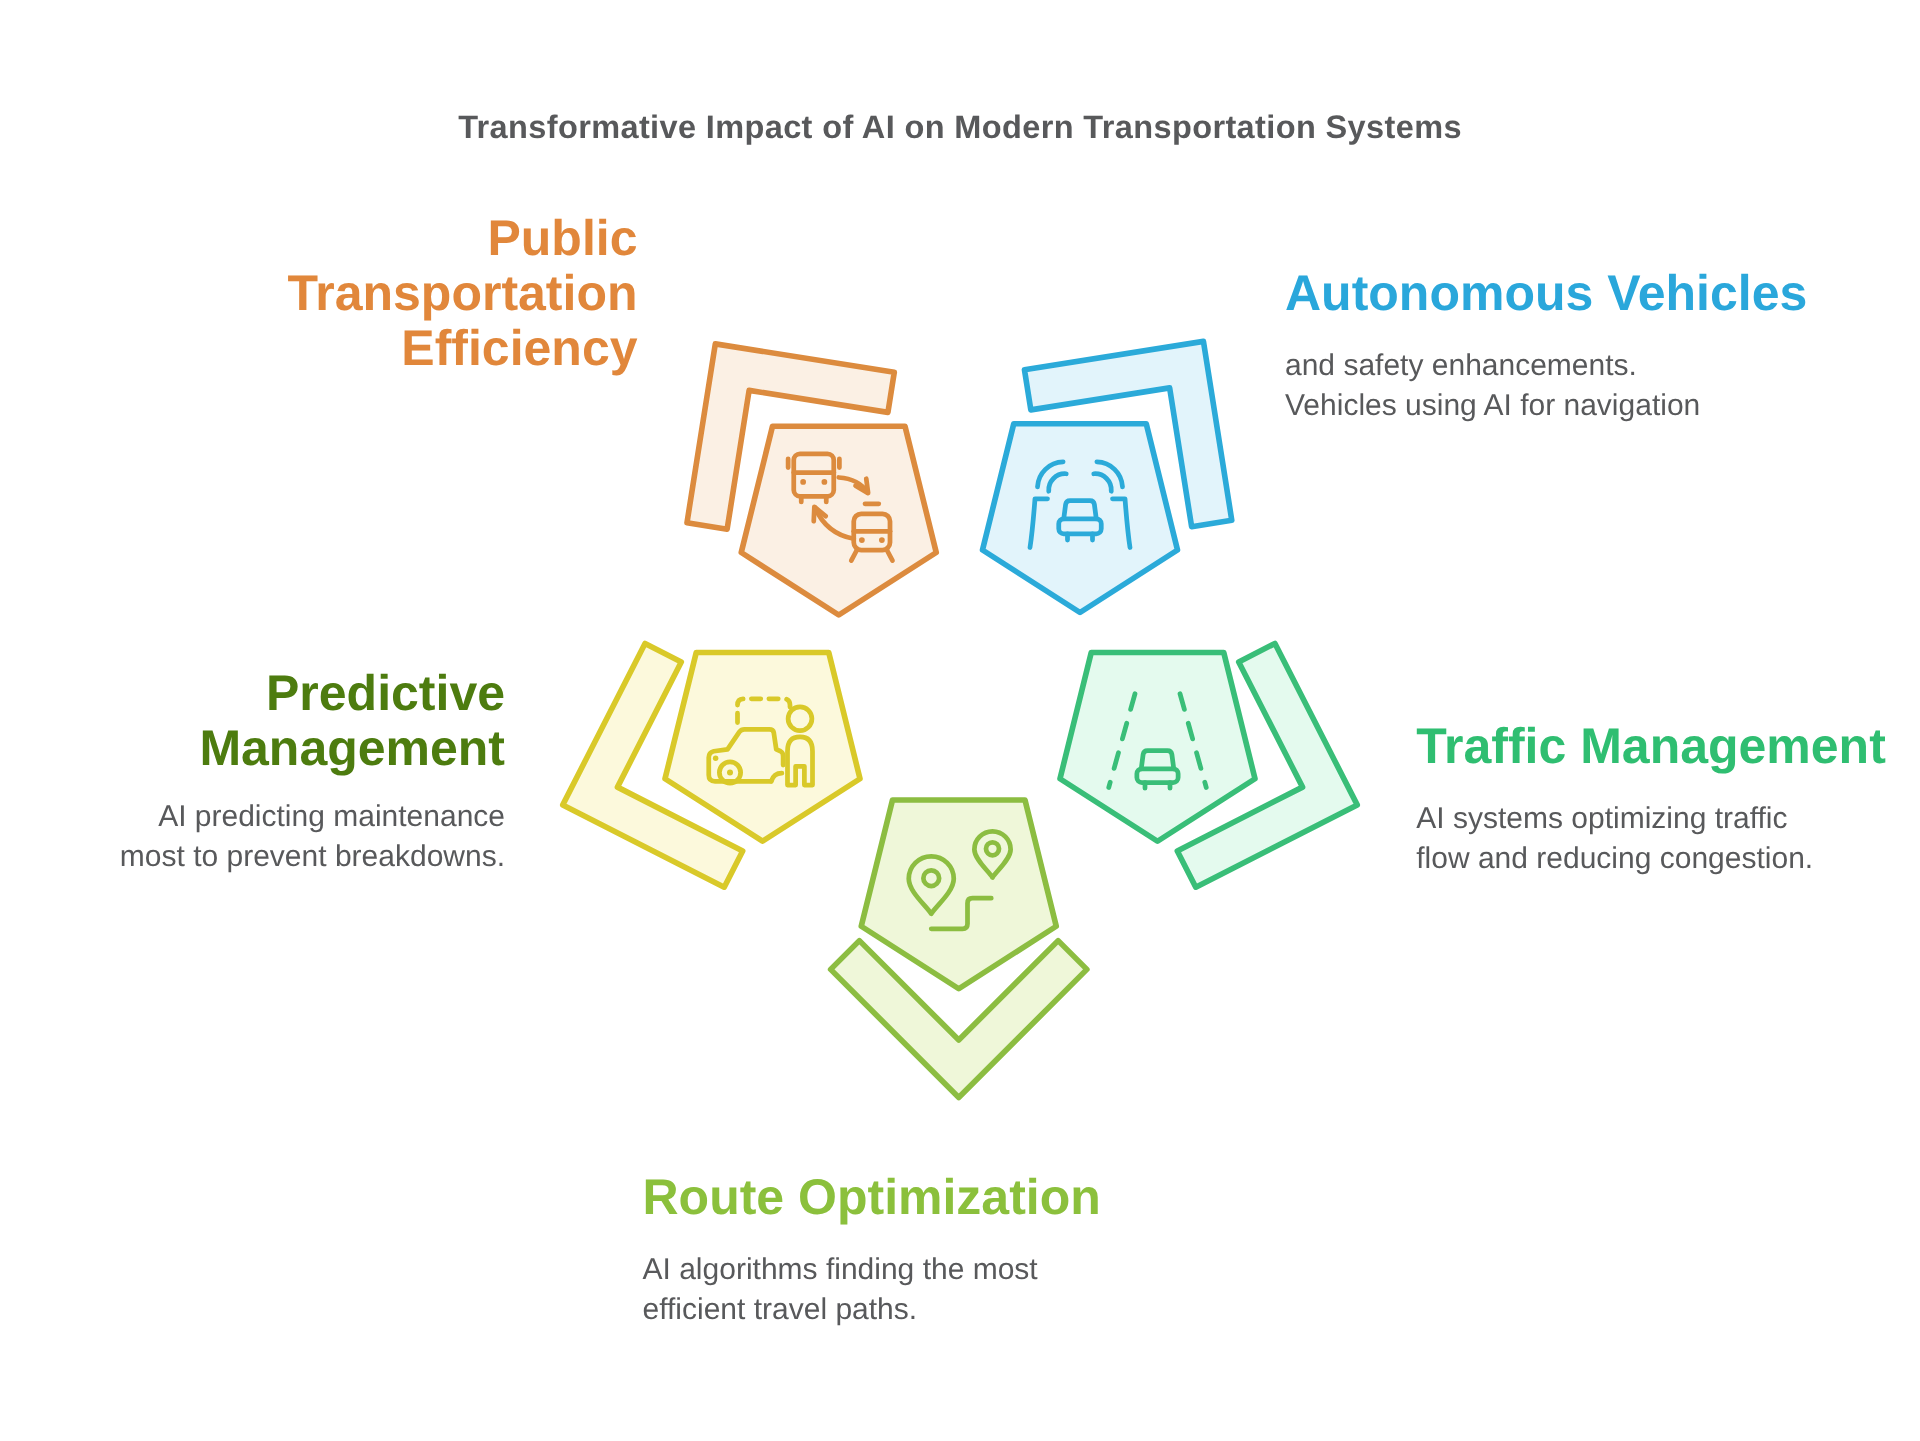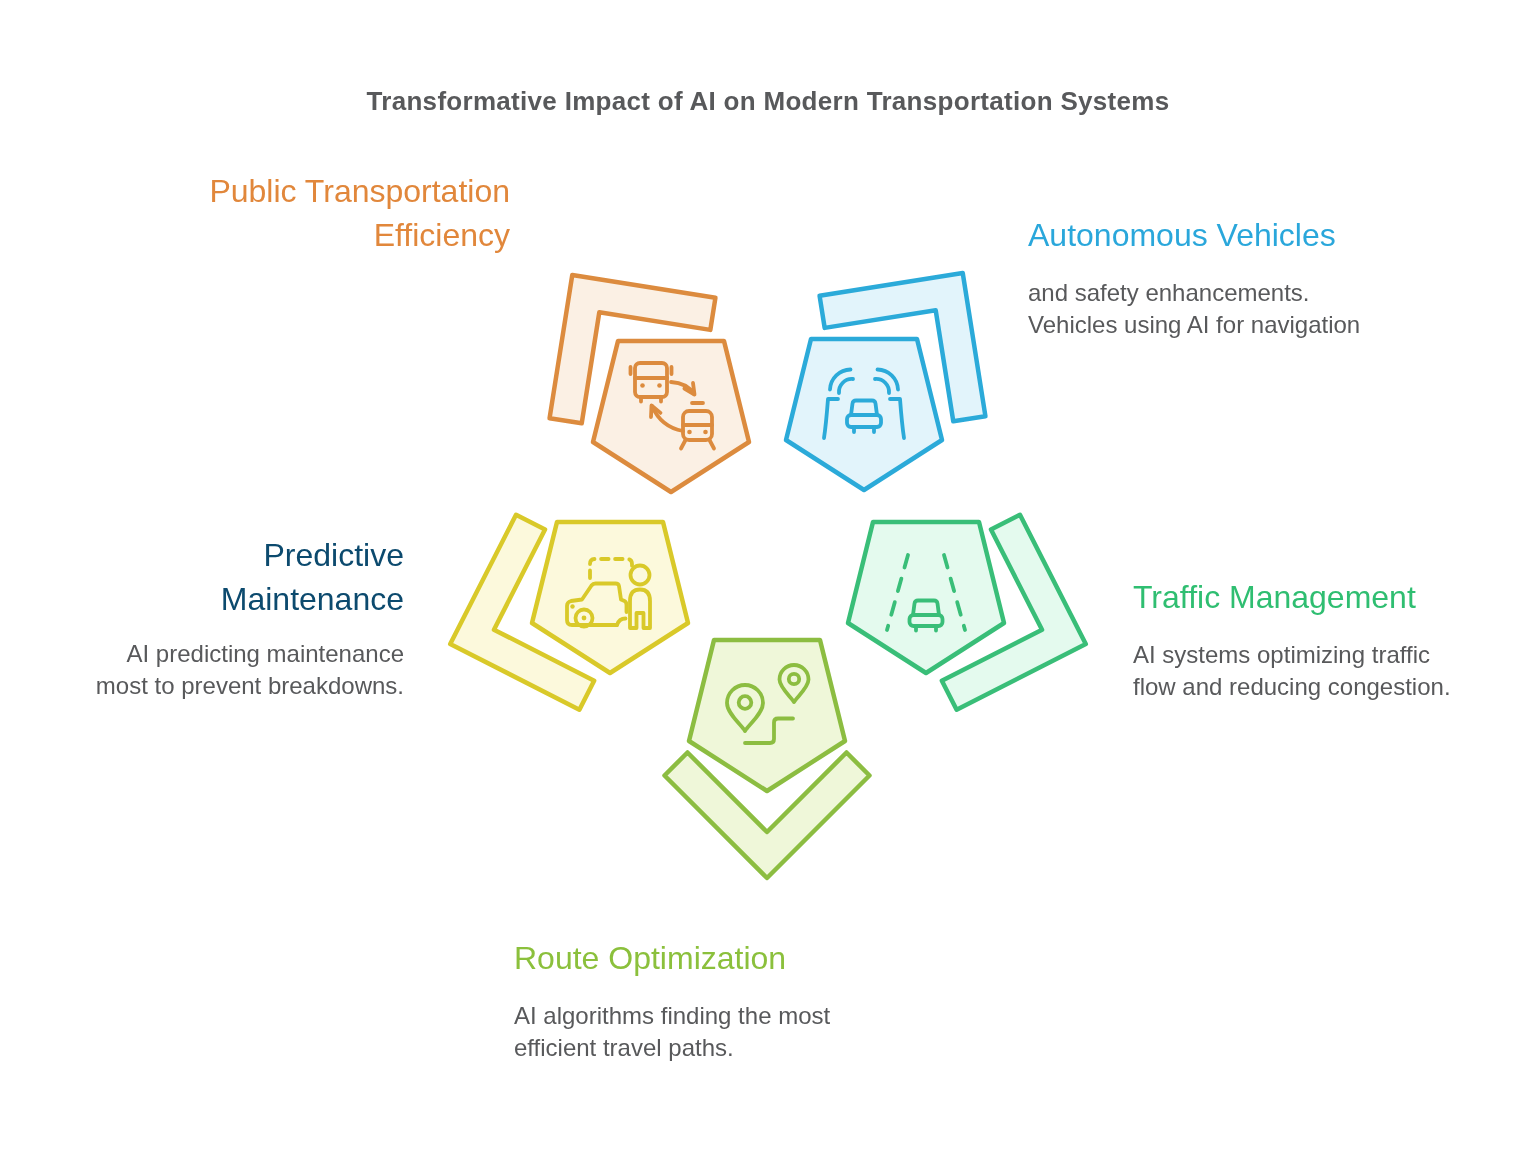--- a/index.html
+++ b/index.html
@@ -16,22 +16,22 @@
     left: 0; right: 0;
     top: 86px;
     text-align: center;
     font-size: 26px;
     font-weight: bold;
     letter-spacing: 0.3px;
     color: #58595B;
   }
   .tb { position: absolute; }
   .hd {
-    font-size: 32px;
-    font-weight: normal;
+    font-size: 40px;
+    font-weight: bold;
     line-height: 44px;
   }
   .ds {
     margin-top: 20px;
     font-size: 24px;
     line-height: 32px;
     color: #58595B;
   }
   #tb-pte { left: 110px; top: 169px; width: 400px; text-align: right; }
   #tb-av  { left: 1028px; top: 213px; width: 430px; text-align: left; }
@@ -153,23 +153,23 @@
     <div class="hd" style="color: rgb(42, 167, 219);">
       <div>Autonomous Vehicles</div>
     </div>
     <div class="ds">
       <div>and safety enhancements.</div>
       <div>Vehicles using AI for navigation</div>
     </div>
   </div>
 
   <div class="tb" id="tb-pm">
-    <div class="hd" style="color: #0c4a6e;">
+    <div class="hd" style="color: #4d7c0f;">
       <div>Predictive</div>
-      <div>Maintenance</div>
+      <div>Management</div>
     </div>
     <div class="ds">
       <div>AI predicting maintenance</div>
       <div>most to prevent breakdowns.</div>
     </div>
   </div>
 
   <div class="tb" id="tb-tm">
     <div class="hd" style="color: rgb(47, 190, 113);">
       <div>Traffic Management</div>

